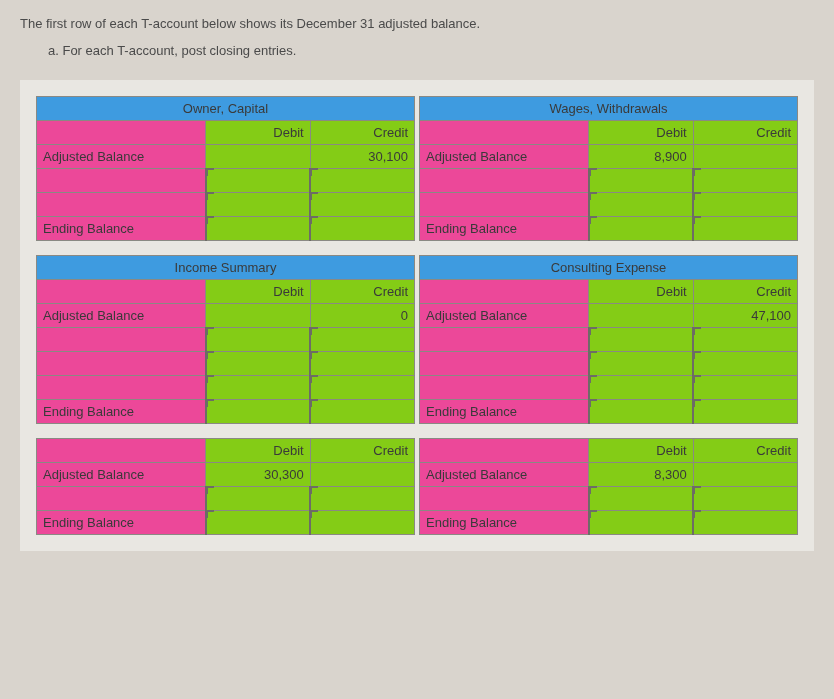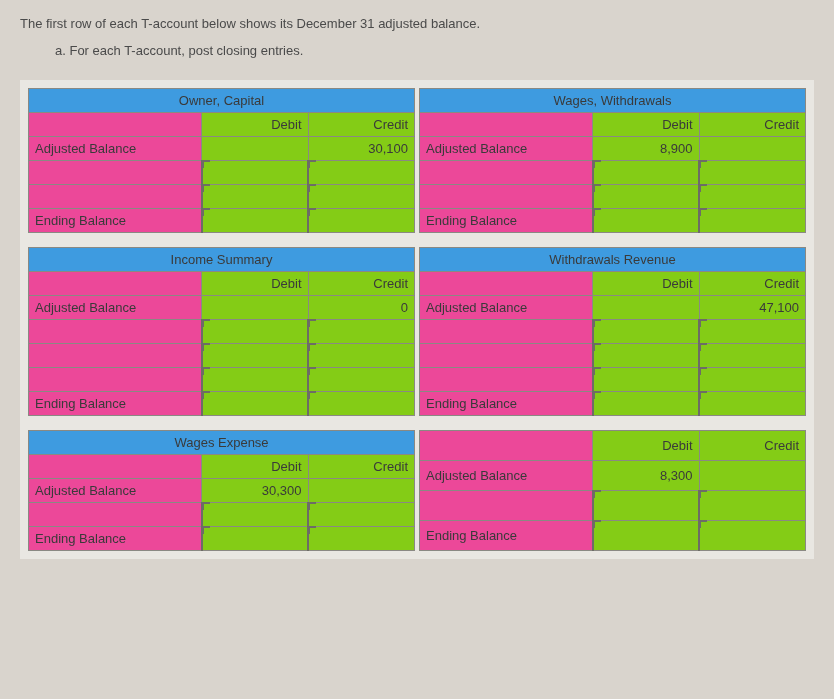--- a/index.html
+++ b/index.html
@@ -6,28 +6,28 @@
   body {
     margin: 0;
     padding: 16px 20px;
     background: #d9d4cd;
     font-family: Arial, Helvetica, sans-serif;
     font-size: 13px;
     color: #4a4a4a;
     width: 834px;
   }
   .intro { margin-bottom: 10px; }
-  .sublist { margin-left: 35px; margin-bottom: 18px; line-height: 1.6; }
+  .sublist { margin-left: 28px; margin-bottom: 18px; line-height: 1.6; }
   .grid {
     display: grid;
     grid-template-columns: 1fr 1fr;
     column-gap: 4px;
     row-gap: 14px;
     background:#e9e7e2;
-    padding:8px;
+    padding:16px;
   }
   .t-account { border-collapse: collapse; width: 100%; background:#f3f2ee;}
   .t-account td, .t-account th {
     border: 1px solid #8a8983;
     padding: 4px 6px;
     height: 24px;
     font-weight: normal;
     color:#3a3a3a;
   }
   .hdr-title {
@@ -159,21 +159,21 @@
       <td class="label-col">Ending Balance</td>
       <td class="num-col tick-left"></td>
       <td class="num-col tick-left"></td>
     </tr>
   </tbody>
     </table>
 
   <table class="t-account">
     <tbody>
         <tr>
-          <th class="hdr-title" colspan="3">Withdrawals Revenue</th>
+          <th class="hdr-title" colspan="3">Consulting Expense</th>
         </tr>
     <tr>
       <th class="hdr-sub label-col"></th>
       <th class="hdr-sub num-col">Debit</th>
       <th class="hdr-sub num-col">Credit</th>
     </tr>
     <tr>
       <td class="label-col">Adjusted Balance</td>
       <td class="num-col"></td>
       <td class="num-col">47,100</td>
@@ -196,23 +196,20 @@
     <tr>
       <td class="label-col">Ending Balance</td>
       <td class="num-col tick-left"></td>
       <td class="num-col tick-left"></td>
     </tr>
   </tbody>
     </table>
 
   <table class="t-account">
     <tbody>
-        <tr>
-          <th class="hdr-title" colspan="3">Wages Expense</th>
-        </tr>
     <tr>
       <th class="hdr-sub label-col"></th>
       <th class="hdr-sub num-col">Debit</th>
       <th class="hdr-sub num-col">Credit</th>
     </tr>
     <tr>
       <td class="label-col">Adjusted Balance</td>
       <td class="num-col">30,300</td>
       <td class="num-col"></td>
     </tr>

